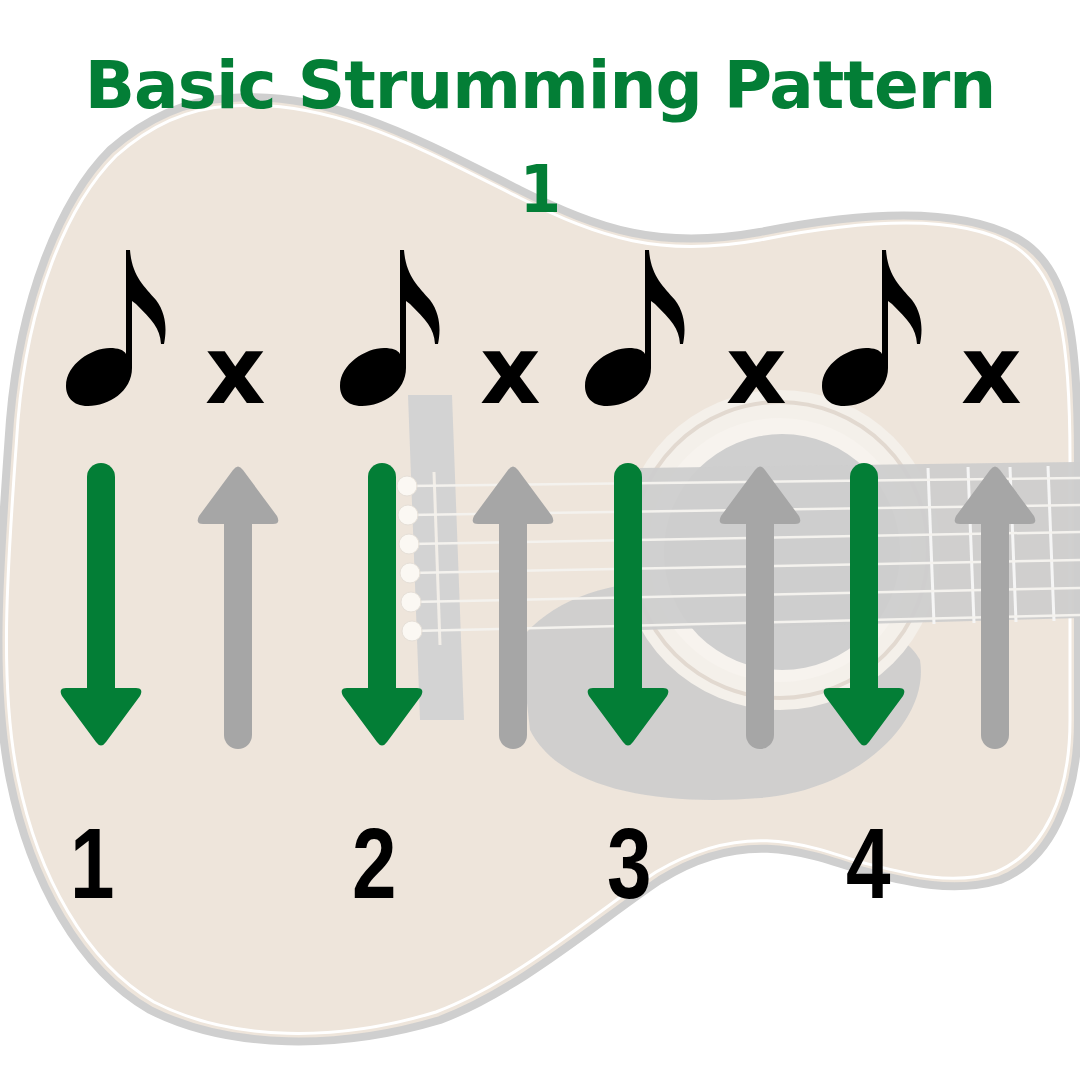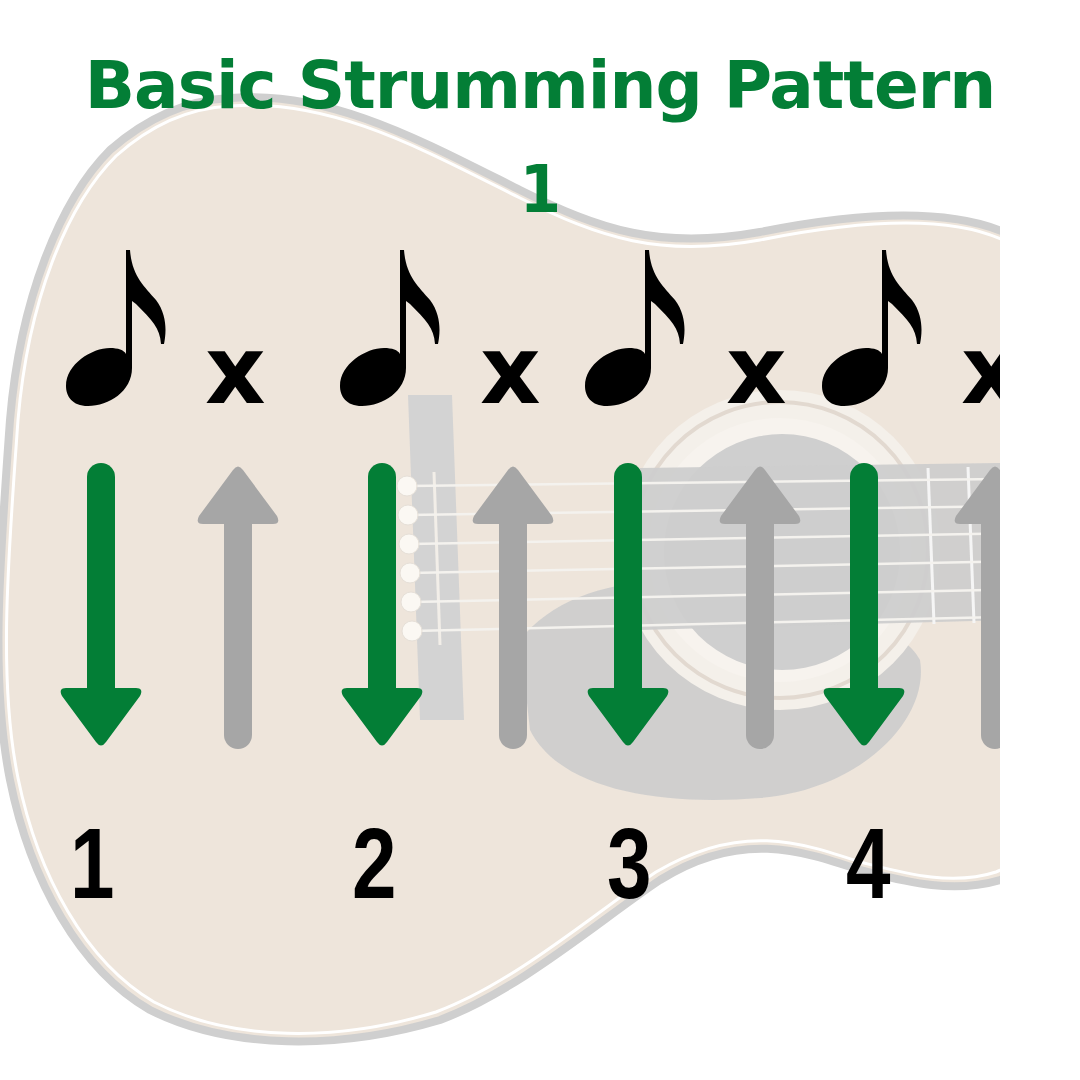--- a/index.html
+++ b/index.html
@@ -1,16 +1,16 @@
 <!DOCTYPE html>
 <html><head>
 <meta charset="utf-8">
 <style>
   html, body { margin:0; padding:0; background:#ffffff; }
-  #stage { position:relative; width:1000px; height:1080px; overflow:hidden; background:#ffffff; font-family:"DejaVu Sans", sans-serif; }
+  #stage { position:relative; width:1080px; height:1080px; overflow:hidden; background:#ffffff; font-family:"DejaVu Sans", sans-serif; }
   #bg { position:absolute; left:0; top:0; }
   .title { position:absolute; left:0; width:1080px; text-align:center; color:#037E36; font-weight:bold; font-family:"DejaVu Sans", sans-serif; letter-spacing:-1px; }
   #title-line1 { top:46px; font-size:66px; line-height:80px; }
   #title-line2 { top:150px; font-size:66px; line-height:80px; transform:scaleX(0.9); }
   .beat { position:absolute; top:818px; font-family:"Liberation Sans", sans-serif; font-weight:bold; font-size:100px; line-height:90px; color:#000; transform:scaleX(0.8); transform-origin:left top; width:80px; }
   .xmark { position:absolute; top:326px; font-family:"DejaVu Sans", sans-serif; font-weight:bold; font-size:94px; line-height:90px; color:#000; }
   .note { position:absolute; top:246px; }
   .arrow { position:absolute; top:460px; }
 </style>
 </head>

